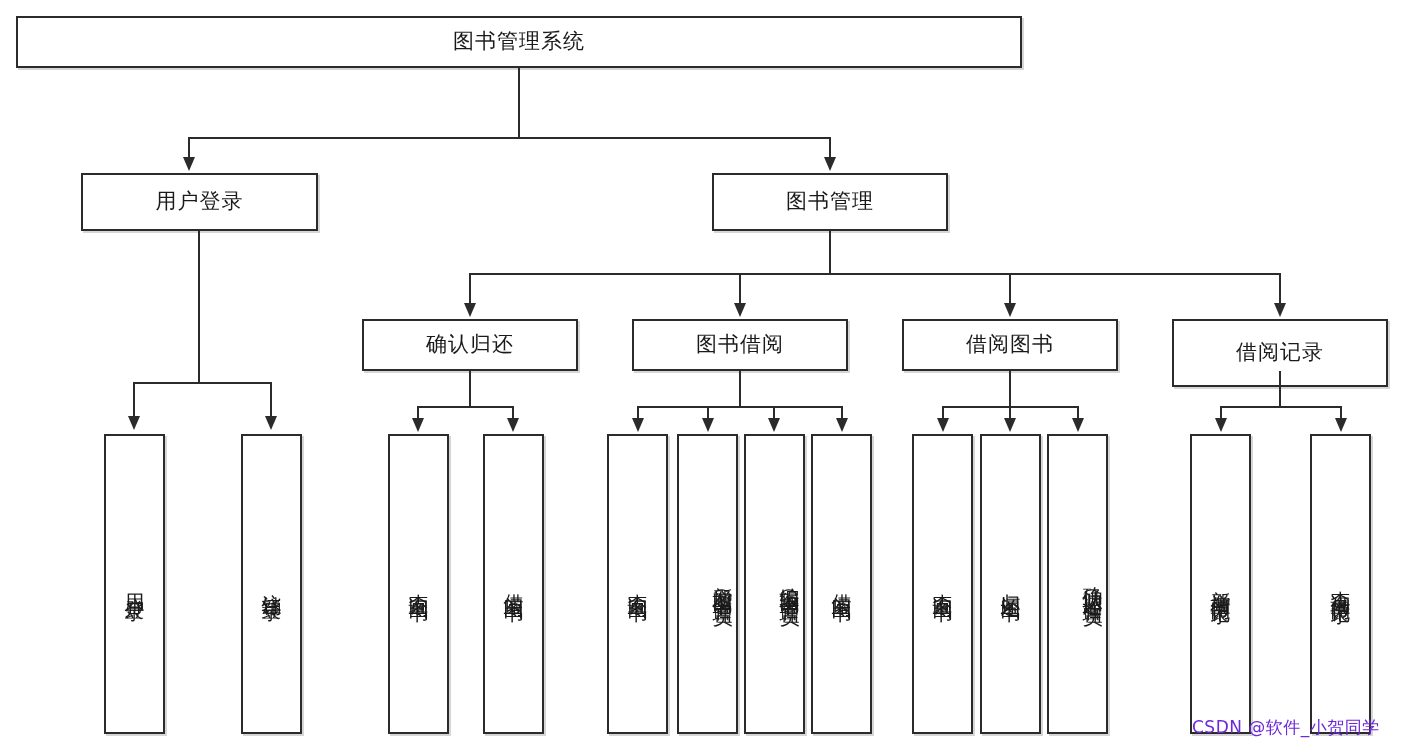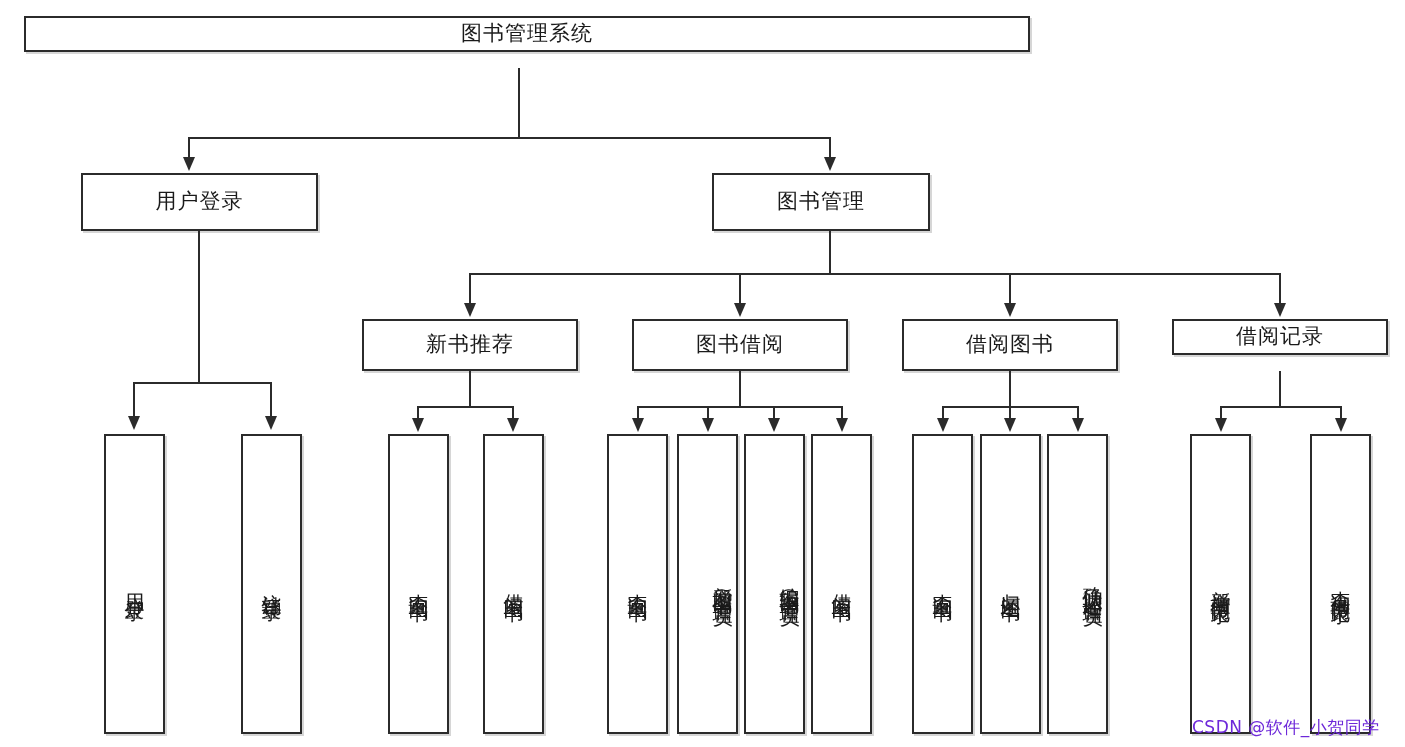--- a/index.html
+++ b/index.html
@@ -69,37 +69,37 @@
     color: #6d28d9;
     white-space: nowrap;
     letter-spacing: 0.5px;
   }
 </style>
 </head>
 <body>
 
 <div id="canvas">
 
-  <div class="node horiz" style="left:16px; top:16px; width:1006px; height:36px;margin-left:8px;">
+  <div class="node horiz" style="left:16px; top:16px; width:1006px; height:52px;">
     <span>图书管理系统</span>
   </div>
 
   <div class="ln v" style="left:518px; top:68px; width:2px; height:70px;"></div>
 
   <div class="ln h" style="left:188px; top:137px; width:643px; height:2px;"></div>
 
   <div class="ln v" style="left:188px; top:137px; width:2px; height:22px;"></div>
   <div class="arrow" style="left:183px; top:157px;"></div>
   <div class="ln v" style="left:829px; top:137px; width:2px; height:22px;"></div>
   <div class="arrow" style="left:824px; top:157px;"></div>
 
   <div class="node horiz" style="left:81px; top:173px; width:237px; height:58px;">
     <span>用户登录</span>
   </div>
-  <div class="node horiz" style="left:712px; top:173px; width:218px; height:58px;">
+  <div class="node horiz" style="left:712px; top:173px; width:236px; height:58px;">
     <span>图书管理</span>
   </div>
 
   <div class="ln v" style="left:198px; top:231px; width:2px; height:152px;"></div>
   <div class="ln h" style="left:133px; top:382px; width:139px; height:2px;"></div>
   <div class="ln v" style="left:133px; top:382px; width:2px; height:36px;"></div>
   <div class="arrow" style="left:128px; top:416px;"></div>
   <div class="ln v" style="left:270px; top:382px; width:2px; height:36px;"></div>
   <div class="arrow" style="left:265px; top:416px;"></div>
 
@@ -116,29 +116,29 @@
   <div class="ln v" style="left:469px; top:273px; width:2px; height:32px;"></div>
   <div class="arrow" style="left:464px; top:303px;"></div>
   <div class="ln v" style="left:739px; top:273px; width:2px; height:32px;"></div>
   <div class="arrow" style="left:734px; top:303px;"></div>
   <div class="ln v" style="left:1009px; top:273px; width:2px; height:32px;"></div>
   <div class="arrow" style="left:1004px; top:303px;"></div>
   <div class="ln v" style="left:1279px; top:273px; width:2px; height:32px;"></div>
   <div class="arrow" style="left:1274px; top:303px;"></div>
 
   <div class="node horiz" style="left:362px; top:319px; width:216px; height:52px;">
-    <span>新书推荐</span>
+    <span>确认归还</span>
   </div>
   <div class="node horiz" style="left:632px; top:319px; width:216px; height:52px;">
     <span>图书借阅</span>
   </div>
   <div class="node horiz" style="left:902px; top:319px; width:216px; height:52px;">
     <span>借阅图书</span>
   </div>
-  <div class="node horiz" style="left:1172px; top:319px; width:216px; height:36px;">
+  <div class="node horiz" style="left:1172px; top:319px; width:216px; height:68px;">
     <span>借阅记录</span>
   </div>
 
   <div class="ln v" style="left:469px; top:371px; width:2px; height:36px;"></div>
   <div class="ln h" style="left:417px; top:406px; width:96px; height:2px;"></div>
   <div class="ln v" style="left:417px; top:406px; width:2px; height:14px;"></div>
   <div class="arrow" style="left:412px; top:418px;"></div>
   <div class="ln v" style="left:512px; top:406px; width:2px; height:14px;"></div>
   <div class="arrow" style="left:507px; top:418px;"></div>
 

